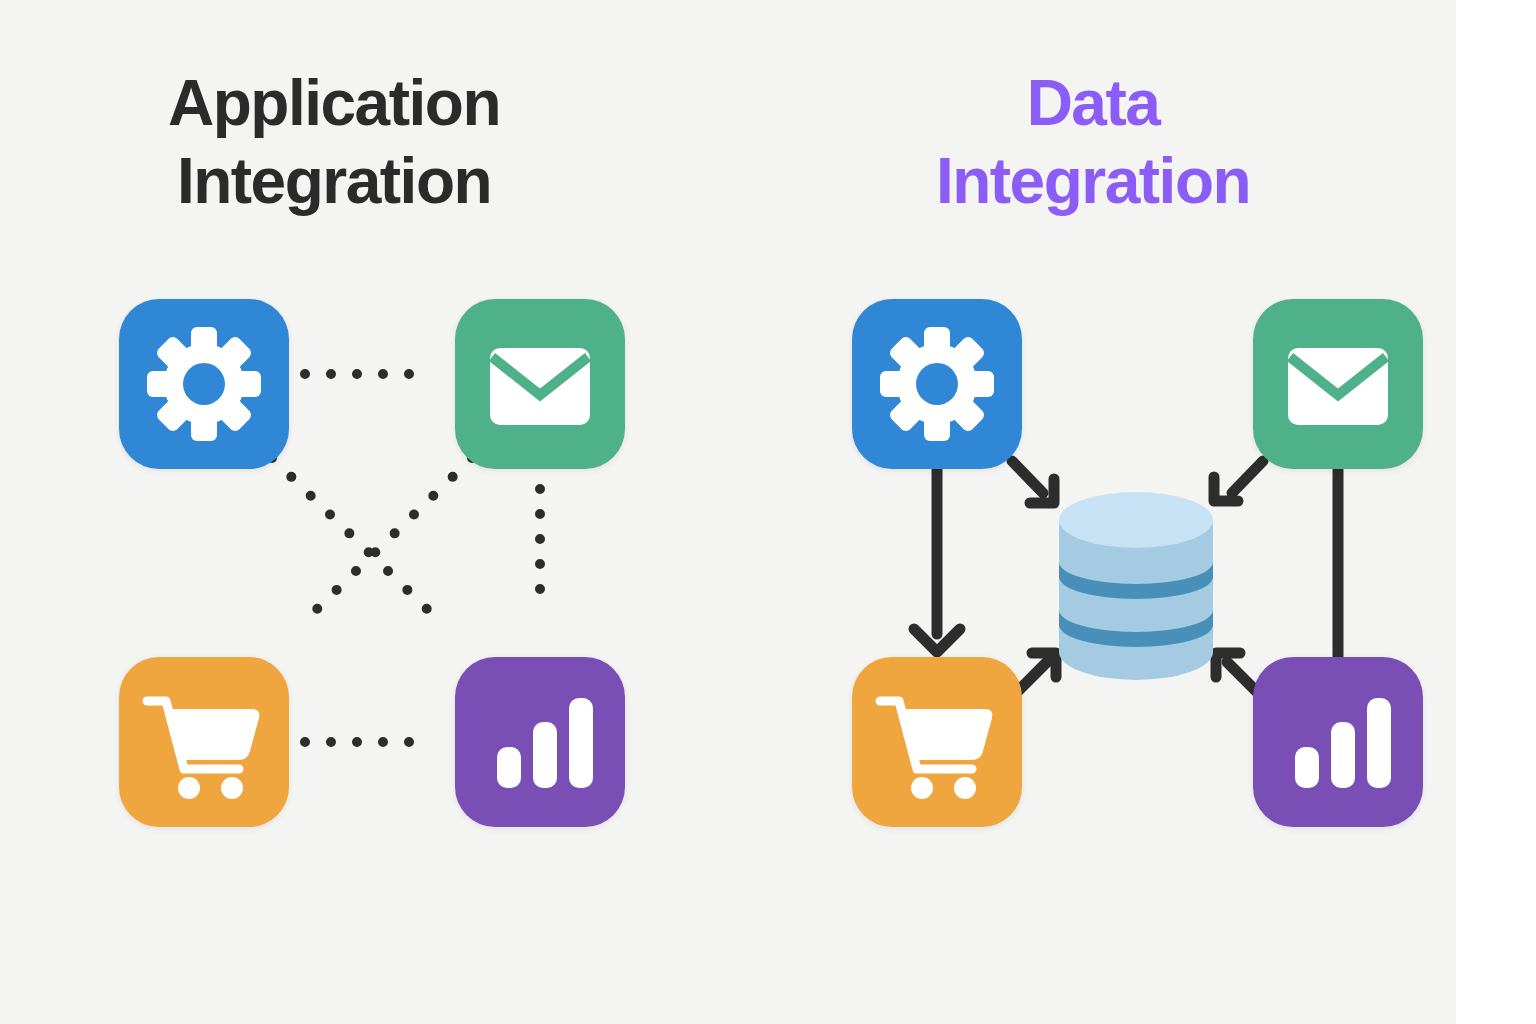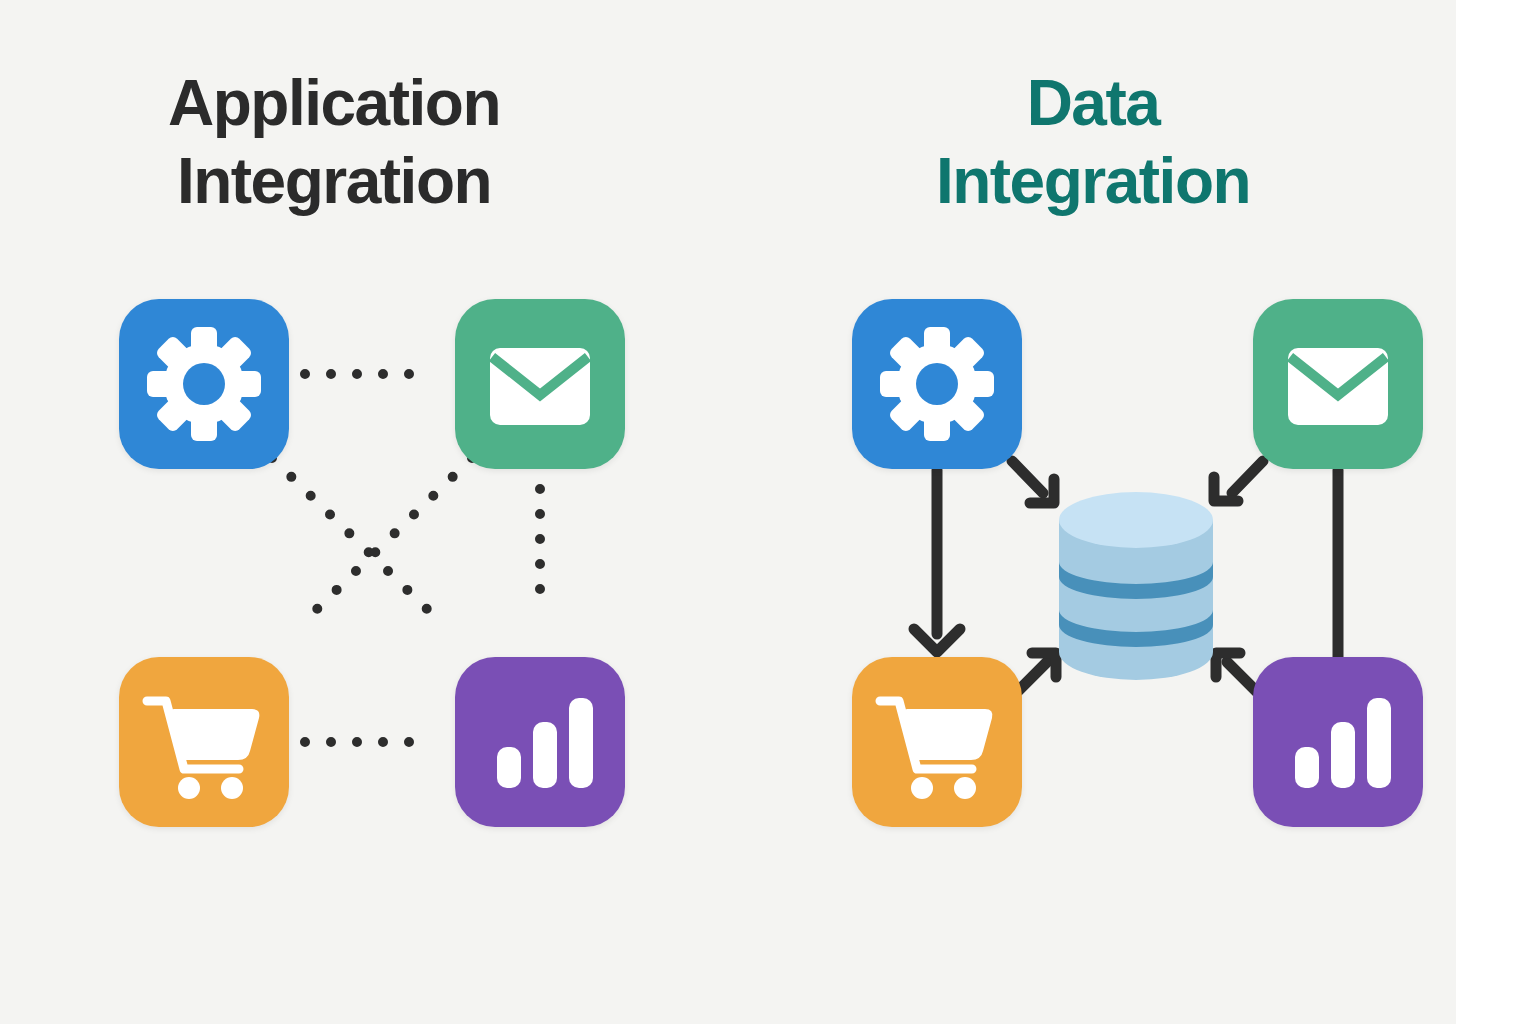--- a/index.html
+++ b/index.html
@@ -46,21 +46,21 @@
 </style>
 </head>
 <body>
 
 <div class="canvas" style="background-color: rgb(244, 244, 242);">
 
   <h1 class="panel-title" id="left-title" style="color: rgb(43, 43, 43);">
     <span>Application</span>
     <span>Integration</span>
   </h1>
-  <h1 class="panel-title" id="right-title" style="color: #0f766e;">
+  <h1 class="panel-title" id="right-title" style="color: #8b5cf6;">
     <span>Data</span>
     <span>Integration</span>
   </h1>
 
   <svg class="connections-svg" viewBox="0 0 1536 1024">
 
     <g fill="none" stroke-linecap="round" stroke-width="10" stroke="#2D2D2D">
       <line x1="305" y1="374" x2="435" y2="374" stroke-dasharray="0 26"></line>
       <line x1="305" y1="742" x2="435" y2="742" stroke-dasharray="0 26"></line>
       <line x1="540" y1="489" x2="540" y2="614" stroke-dasharray="0 25"></line>

